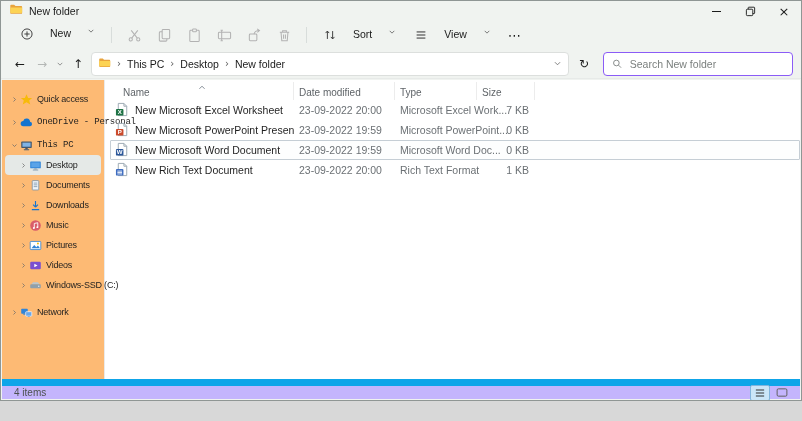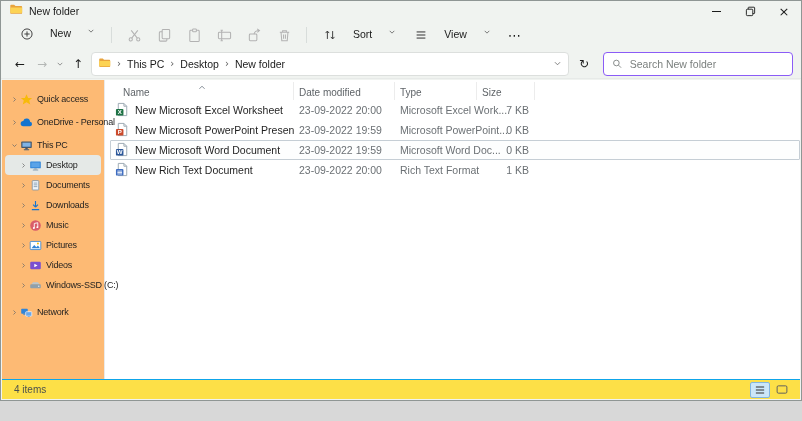--- a/index.html
+++ b/index.html
@@ -38,40 +38,40 @@
   .searchbox input { border:none; outline:none; background:transparent; width:100%; font-size:10.5px; font-family:"Liberation Sans", sans-serif; color:#1b1b1b; }
   .searchbox input::placeholder { color:#7a7f7d; }
 
   
   .main { position:absolute; top:79px; left:1px; right:1px; bottom:21px; display:flex; background:#fff; }
   .sidebar { width:103px; border-right:1px solid #eaeaea; padding-top:9px; background:#fdba74; }
   .side-item { height:20px; display:flex; align-items:center; padding-left:5px; margin:0 3px; border-radius:4px; font-size:9px; letter-spacing:-0.2px; white-space:nowrap; color:#1f1f1f; }
   .side-item .chev { width:9px; display:flex; justify-content:center; flex:none; }
   .side-item .s-icon { width:15px; display:flex; justify-content:center; flex:none; margin-right:3px; }
   .side-item.lvl1 { padding-left:14px; }
-  .side-item.grp { margin-top:3px; }
+  .side-item.grp { margin-top:3px;font-family:Liberation Mono, monospace; }
   .side-item.grp2 { margin-top:7px; }
   .side-item.selected { background:#e5e9e7; }
 
   .file-area { flex:1; padding:2px 0 0 5px; position:relative; }
   .grid-row { display:grid; grid-template-columns:183px 101px 82px 59px; align-items:center; }
   .list-header { height:18px; font-size:10px; color:#5f6468; }
   .list-header .hcell { height:100%; display:flex; align-items:flex-end; padding:0 0 2px 5px; position:relative; }
   .list-header .hcell.first { padding-left:13px; }
   .list-header .hcell.sep { border-left:1px solid #ececec; }
   .list-header .hcell.last { border-right:1px solid #ececec; }
   .sort-caret { position:absolute; top:0; left:50%; transform:translateX(-50%); }
   .file-row { height:20px; font-size:10.5px; border:1px solid transparent; border-radius:1px; }
   .file-row .name-cell { display:flex; align-items:center; gap:5px; padding-left:4px; overflow:hidden; white-space:nowrap; color:#1f1f1f; }
   .file-row .meta { color:#6b7074; padding-left:5px; white-space:nowrap; }
   .file-row .size { text-align:right; padding-right:7px; color:#6b7074; }
   .file-row.selected { border-color:#c5ced5; background:#fdfefe; }
 
   
-  .statusbar { position:absolute; left:1px; right:1px; bottom:1px; height:20px; background:#fde047; border-top:1px solid #0ea5e9; display:flex; align-items:center; padding:0 8px 0 12px; font-size:10px; color:#4b504e; }
+  .statusbar { position:absolute; left:1px; right:1px; bottom:1px; height:20px; background:#c4b5fd; border-top:7px solid #0ea5e9; display:flex; align-items:center; padding:0 8px 0 12px; font-size:10px; color:#4b504e; }
   .view-toggles { margin-left:auto; display:flex; align-items:center; gap:2px; }
   .vt { width:20px; height:16px; display:flex; align-items:center; justify-content:center; border-radius:2px; border:1px solid transparent; }
   .vt.active { background:#cbe6f8; border-color:#82b5dd; }
 </style>
 </head>
 <body>
 
 <div class="window">
 
   <div class="titlebar">

